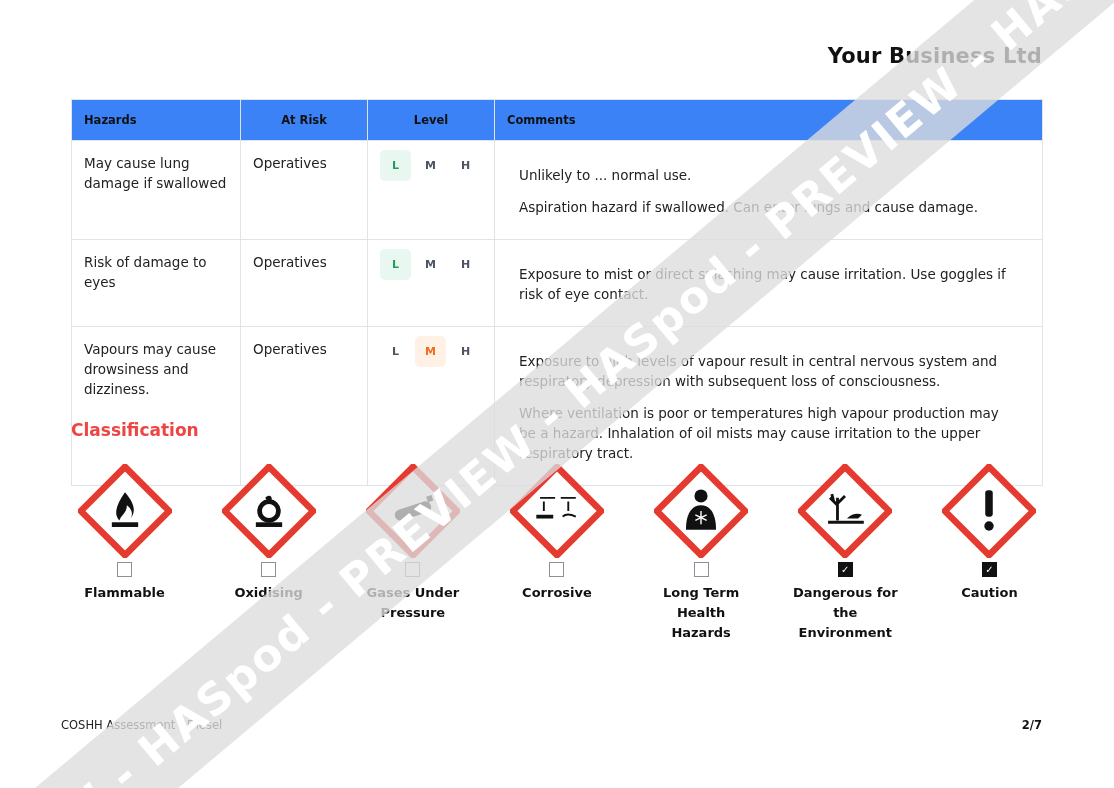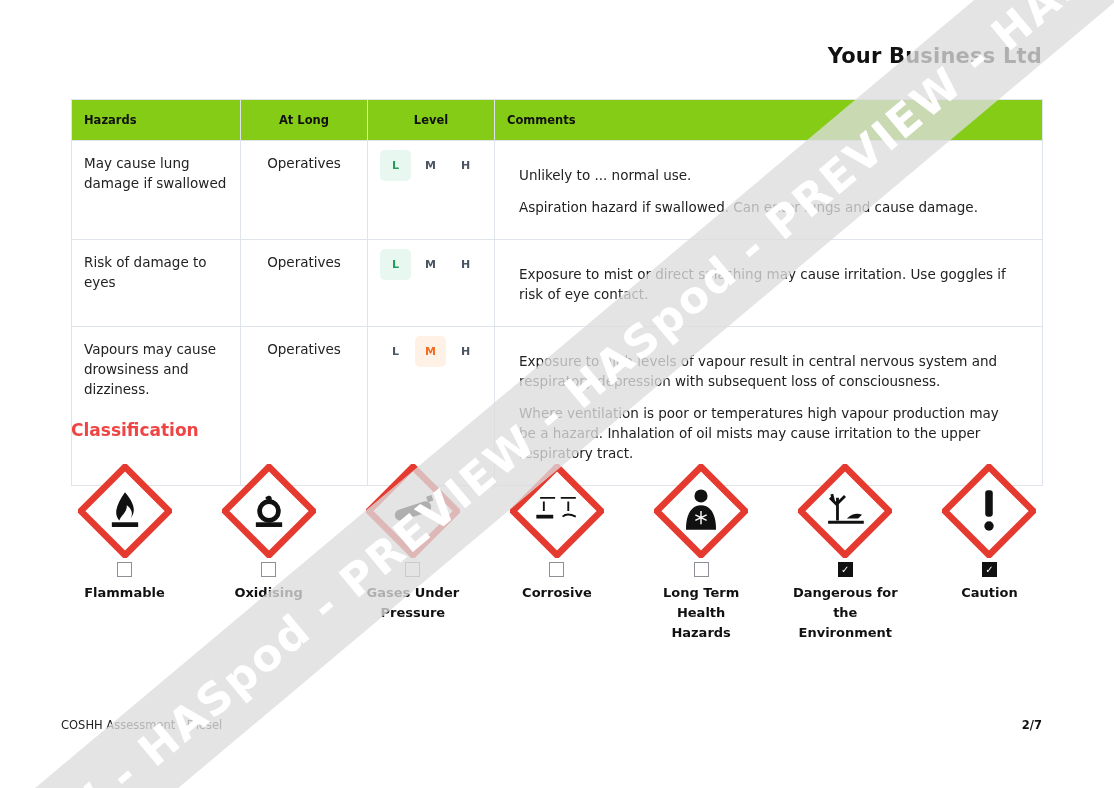--- a/index.html
+++ b/index.html
@@ -3,24 +3,24 @@
 <meta charset="utf-8">
 <style>
   * { box-sizing: border-box; margin: 0; padding: 0; }
   html, body { width: 1114px; height: 788px; background: #ffffff; overflow: hidden; }
   body { font-family: "DejaVu Sans", "Liberation Sans", sans-serif; color: #1f2937; position: relative; }
 
   .company { position: absolute; right: 72px; top: 44px; font-size: 21px; font-weight: 700; color: #111; letter-spacing: 0.2px; }
 
   table.hz { position: absolute; left: 71px; top: 99px; width: 972px; border-collapse: collapse; table-layout: fixed; font-size: 13.5px; }
   table.hz th, table.hz td { border: 1px solid #dfe3ea; vertical-align: top; }
-  table.hz th { background: #84cc16; height: 41px; font-size: 11.5px; font-weight: 700; color: #111; vertical-align: middle; padding: 0 12px; text-align: left; }
+  table.hz th { background: #3b82f6; height: 41px; font-size: 11.5px; font-weight: 700; color: #111; vertical-align: middle; padding: 0 12px; text-align: left; }
   table.hz th.c { text-align: center; }
   table.hz td { padding: 12px 12px 10px 12px; line-height: 20px; color: #222; }
-  table.hz td.c { text-align: center; }
+  table.hz td.c { }
   .lvl { display: flex; gap: 4px; padding-left: 0; margin-top: -3px; }
   .lvl span { width: 31px; height: 31px; line-height: 31px; text-align: center; font-size: 11px; font-weight: 700; color: #4b5563; border-radius: 5px; }
   .lvl span.on-L { background: #e8f8f0; color: #1f9d5b; }
   .lvl span.on-M { background: #fff1e6; color: #f26b1d; }
   .cm div { margin: 12px; }
 
   .sect { position: absolute; left: 71px; top: 420px; font-size: 17px; font-weight: 700; color: #ef4444; text-align: center; }
 
   .ghs { position: absolute; left: 71px; top: 464px; width: 972px; display: flex; justify-content: space-between; }
   .ghs-item { width: 107px; display: flex; flex-direction: column; align-items: center; }
@@ -43,21 +43,21 @@
 <table class="hz">
   <colgroup>
       <col style="width:169px">
       <col style="width:127px">
       <col style="width:127px">
       <col>
     </colgroup>
   <thead>
     <tr>
       <th>Hazards</th>
-      <th class="c">At Long</th>
+      <th class="c">At Risk</th>
       <th class="c">Level</th>
       <th>Comments</th>
     </tr>
   </thead>
   <tbody id="rows">
       <tr>
         <td>May cause lung damage if swallowed</td>
         <td class="c">Operatives</td>
         <td>
           <div class="lvl">

